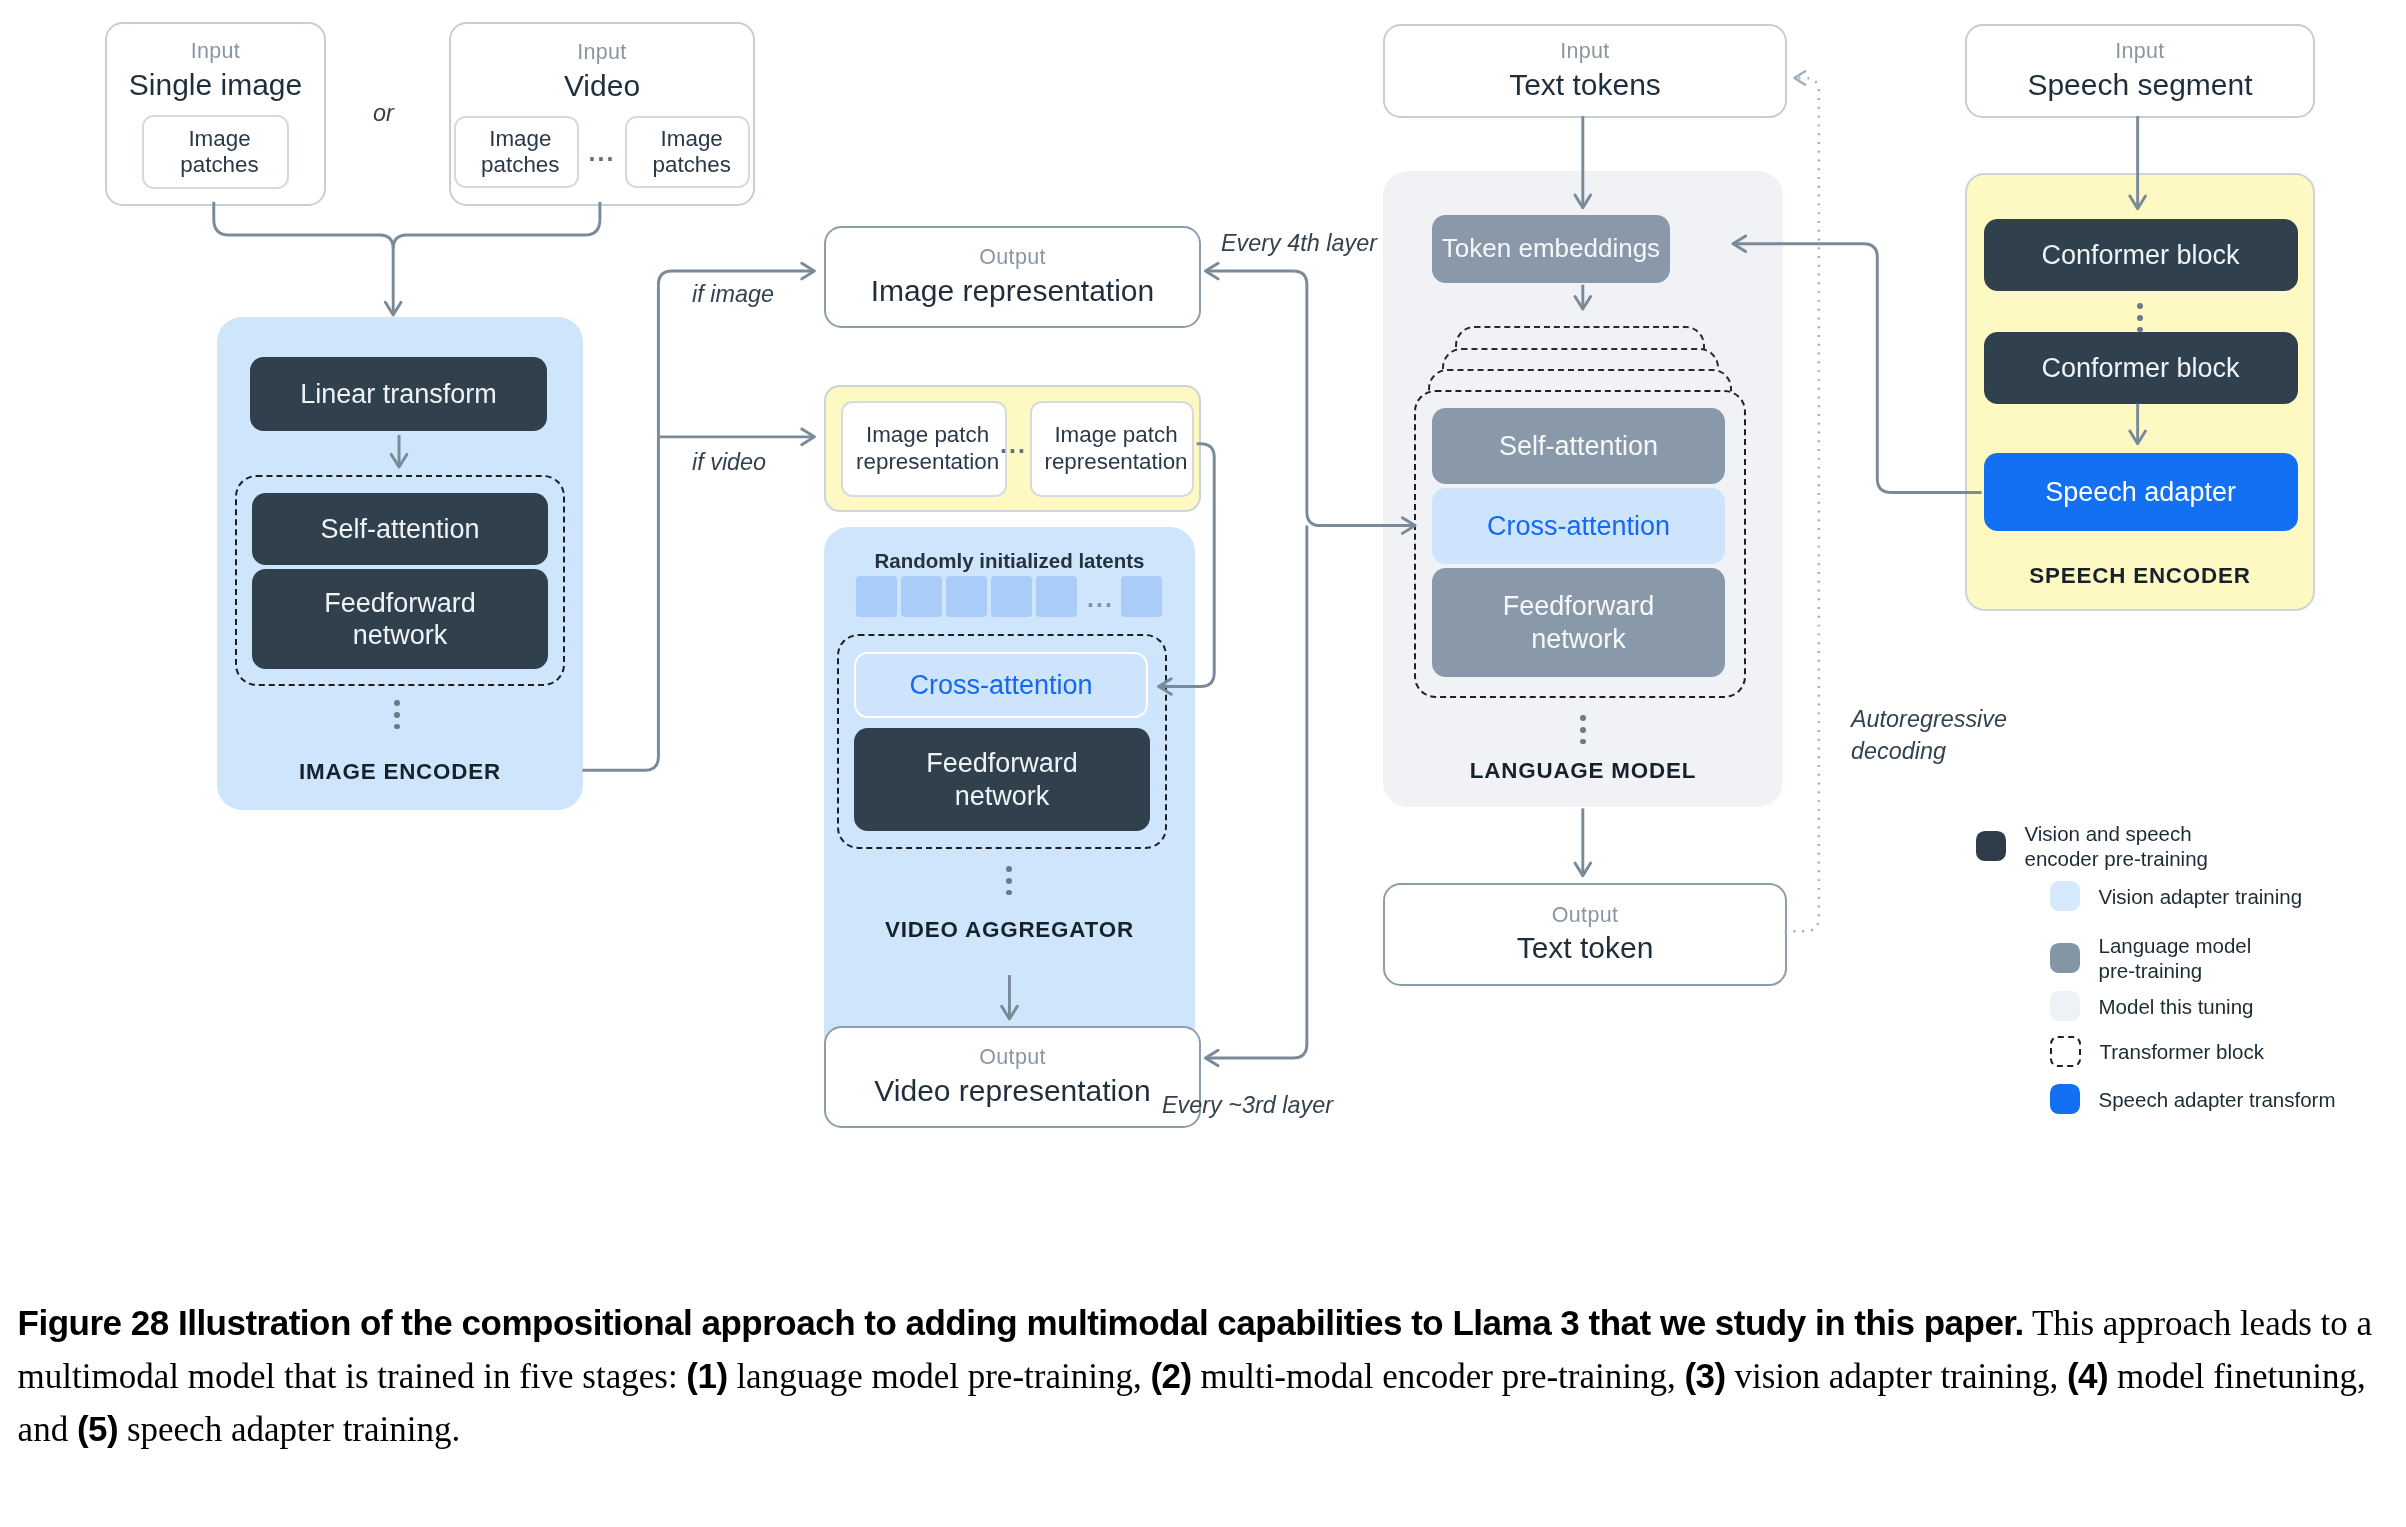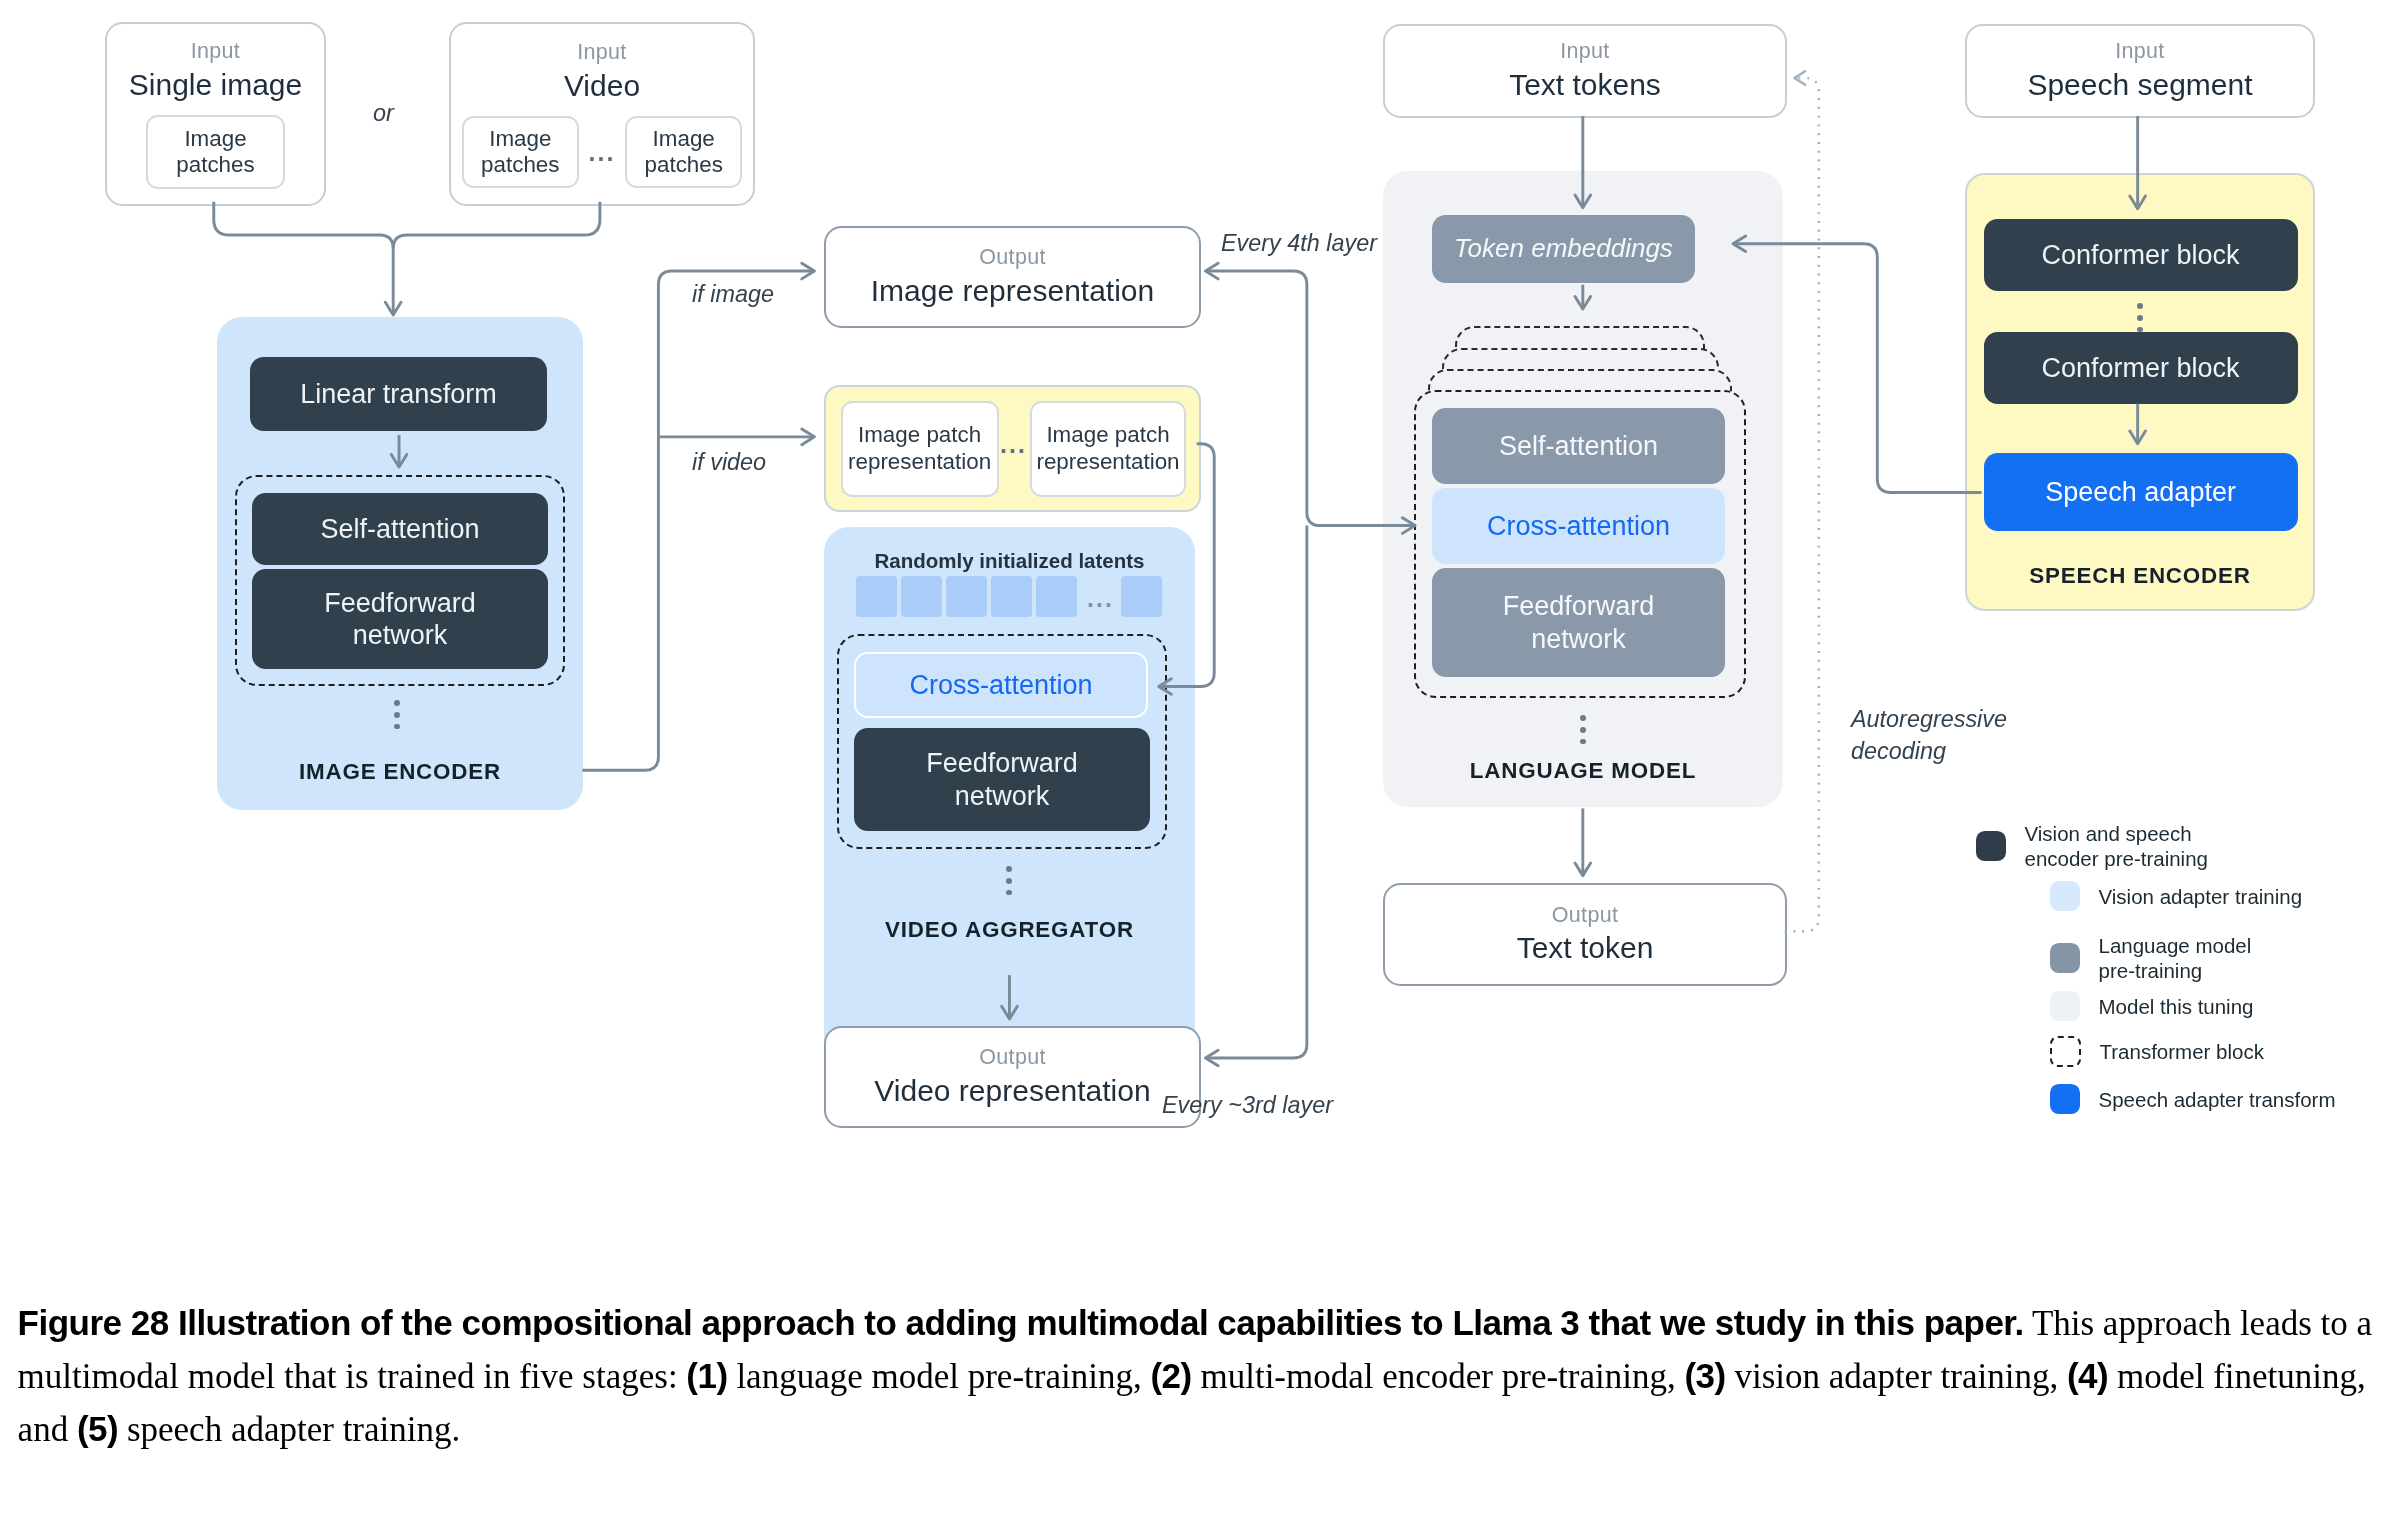--- a/index.html
+++ b/index.html
@@ -13,21 +13,21 @@
   
   .io{background:#ffffff;border-radius:17.6px;display:flex;flex-direction:column;
       align-items:center;justify-content:center;text-align:center;}
   .io.light{border:2.4px solid #c6ced6;}
   .io.strong{border:2.9px solid #8e9dac;}
   .kicker{font-size:21.5px;color:#8a97a3;letter-spacing:0.3px;line-height:1.25;}
   .io-title{font-size:30px;color:#1f2e3d;line-height:1.3;}
   
   .chip-box{background:#ffffff;border:2px solid #d4dae0;border-radius:11.7px;display:flex;
             align-items:center;justify-content:center;text-align:center;
-            font-size:22.4px;color:#2a3947;line-height:1.18;}
+            font-size:22.4px;color:#2a3947;line-height:1.18;padding-left:8px;}
   
   .blk{border-radius:13.7px;display:flex;align-items:center;justify-content:center;
        text-align:center;font-size:27px;line-height:1.2;}
   .blk.dark{background:#31404d;color:#eef3f6;}
   .blk.gray{background:#8a99a9;color:#f5f8fa;}
   .blk.blue{background:#1470f2;color:#ffffff;}
   .blk.ca{background:#cde4fc;color:#1568f2;}
   .blk.ca-bordered{border:2.9px solid #ffffff;}
   .dashed{border:2.9px dashed #1f1f1f;border-radius:21.5px;background:transparent;}
   .dashed.filled{background:#f0f2f6;}
@@ -149,21 +149,21 @@
     <div class="kicker">Output</div>
     <div class="io-title">Video representation</div>
   </div>
 
   <div class="abs io light" style="left:1383px;top:24.4px;width:400px;height:90px;">
     <div class="kicker">Input</div>
     <div class="io-title">Text tokens</div>
   </div>
 
   <div class="abs panel-gray" style="left:1383px;top:171px;width:400px;height:636px;">
-    <div class="abs blk gray" style="left:49px;top:44px;width:263px;height:68px;font-size:26px;font-style:italic;">
+    <div class="abs blk gray" style="left:49px;top:44px;width:238px;height:68px;font-size:26px;">
       <span>Token embeddings</span>
     </div>
     <div class="abs stack-outline" style="left:72px;top:155px;width:246px;height:74px;"></div>
     <div class="abs stack-outline" style="left:59px;top:177px;width:273px;height:74px;"></div>
     <div class="abs stack-outline" style="left:45px;top:198px;width:300px;height:74px;"></div>
     <div class="abs dashed filled" style="left:31px;top:219px;width:328px;height:304px;"></div>
     <div class="abs blk gray" style="left:49px;top:237px;width:293px;height:76px;">
       <span>Self-attention</span>
     </div>
     <div class="abs blk ca" style="left:49px;top:317px;width:293px;height:76px;">

